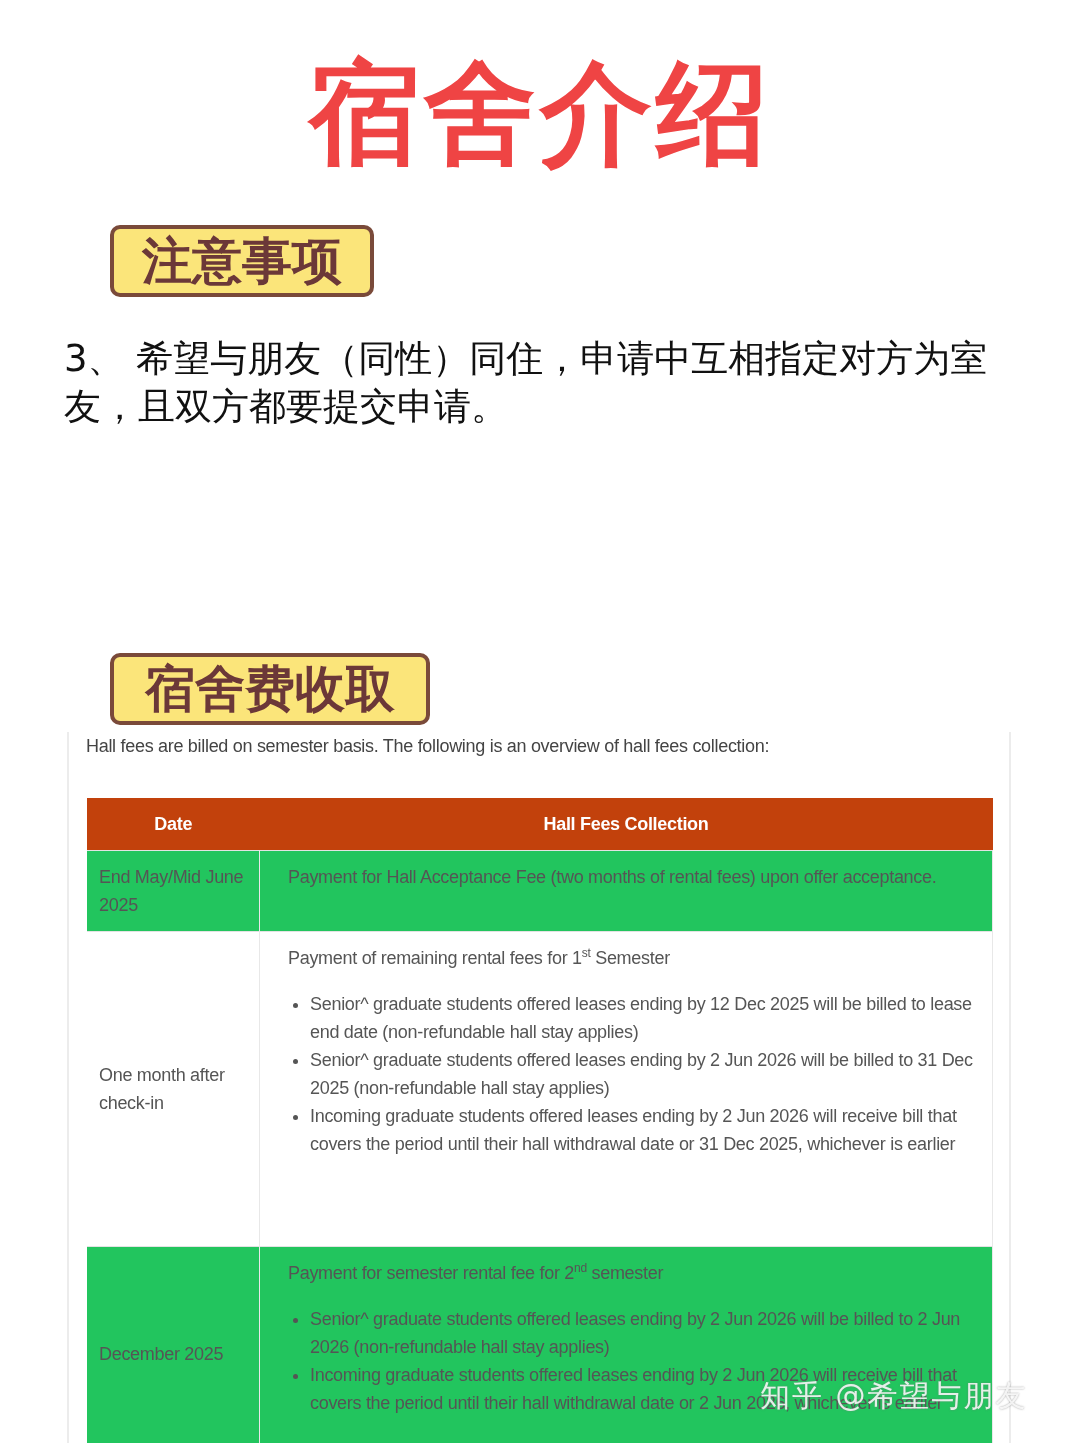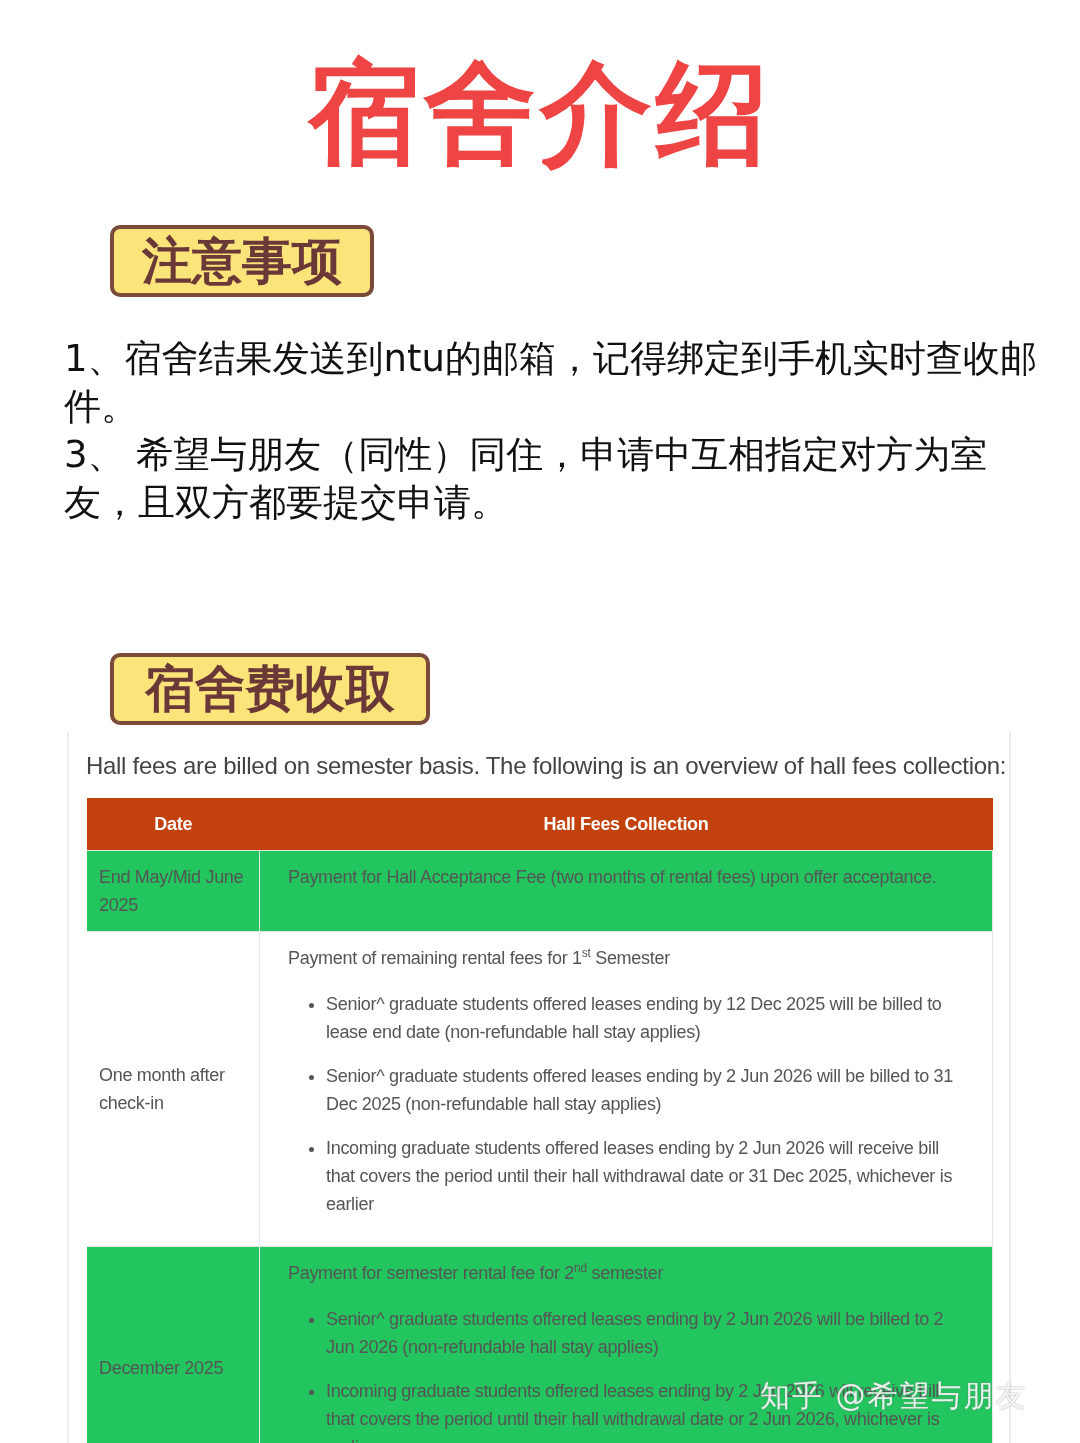--- a/index.html
+++ b/index.html
@@ -25,59 +25,58 @@
     position: absolute; left: 64px; top: 335px; width: 990px;
     font-size: 37px; line-height: 48px; color: #111;
   }
   .notes p { margin: 0; }
   .panel {
     position: absolute; left: 67px; top: 732px; width: 944px; height: 720px;
     border-left: 2px solid #ececec; border-right: 2px solid #ececec;
     box-sizing: border-box; background: #fff;
   }
   .intro {
-    position: absolute; left: 86px; top: 752px;
-    font-family: "Liberation Sans", sans-serif; font-size: 24px; color: #444;
+    position: absolute; left: 86px; top: 736px;
+    font-family: "Liberation Sans", sans-serif; font-size: 18px; color: #444;
     letter-spacing: -0.3px;
   }
   table.fees {
     position: absolute; left: 87px; top: 798px; width: 906px;
     border-collapse: collapse; font-family: "Liberation Sans", sans-serif;
     font-size: 18px; color: #555; letter-spacing: -0.3px;
   }
   table.fees th {
     background: #c2410c; color: #fff; font-weight: bold; height: 52px;
     font-size: 18px; text-align: center; padding: 0;
   }
   table.fees td { vertical-align: top; border-top: 1px solid #e3e3e3; border-right: 1px solid #e8e8e8; line-height: 28px; }
   table.fees td.date { width: 150px; padding: 12px 10px 12px 12px; }
   table.fees td.desc { padding: 12px 18px 12px 28px; }
   tr.shaded td { background: #22c55e; }
   tr.row1 td { height: 56px; }
   tr.row2 td { height: 290px; }
   tr.row2 td.date, tr.row3 td.date { vertical-align: middle; }
   tr.row3 td { height: 190px; }
   ul.bullets { margin: 18px 0 0 0; padding-left: 22px; }
-  ul.bullets li { margin: 16px; }
+  ul.bullets li { margin: 0; }
   sup { font-size: 12px; line-height: 0; margin-top: 20px; }
   .watermark {
     position: absolute; left: 760px; top: 1376px; font-size: 30px;
     color: rgba(255,255,255,0.85); text-shadow: 0 0 2px rgba(120,120,120,0.7);
     letter-spacing: 2px;
   }
 </style>
 </head>
 <body>
 
 <div class="main-title">宿舍介绍</div>
 
 <div class="section-tag tag1">注意事项</div>
 
 <div class="notes">
-  <p>1、宿舍结果发送到ntu的邮箱，记得绑定到手机实时查收邮件。</p>
   <p>3、 希望与朋友（同性）同住，申请中互相指定对方为室友，且双方都要提交申请。</p>
 </div>
 
 <div class="section-tag tag2">宿舍费收取</div>
 
 <div class="panel"></div>
 
 <div class="intro">Hall fees are billed on semester basis. The following is an overview of hall fees collection:</div>
 
 <table class="fees">

